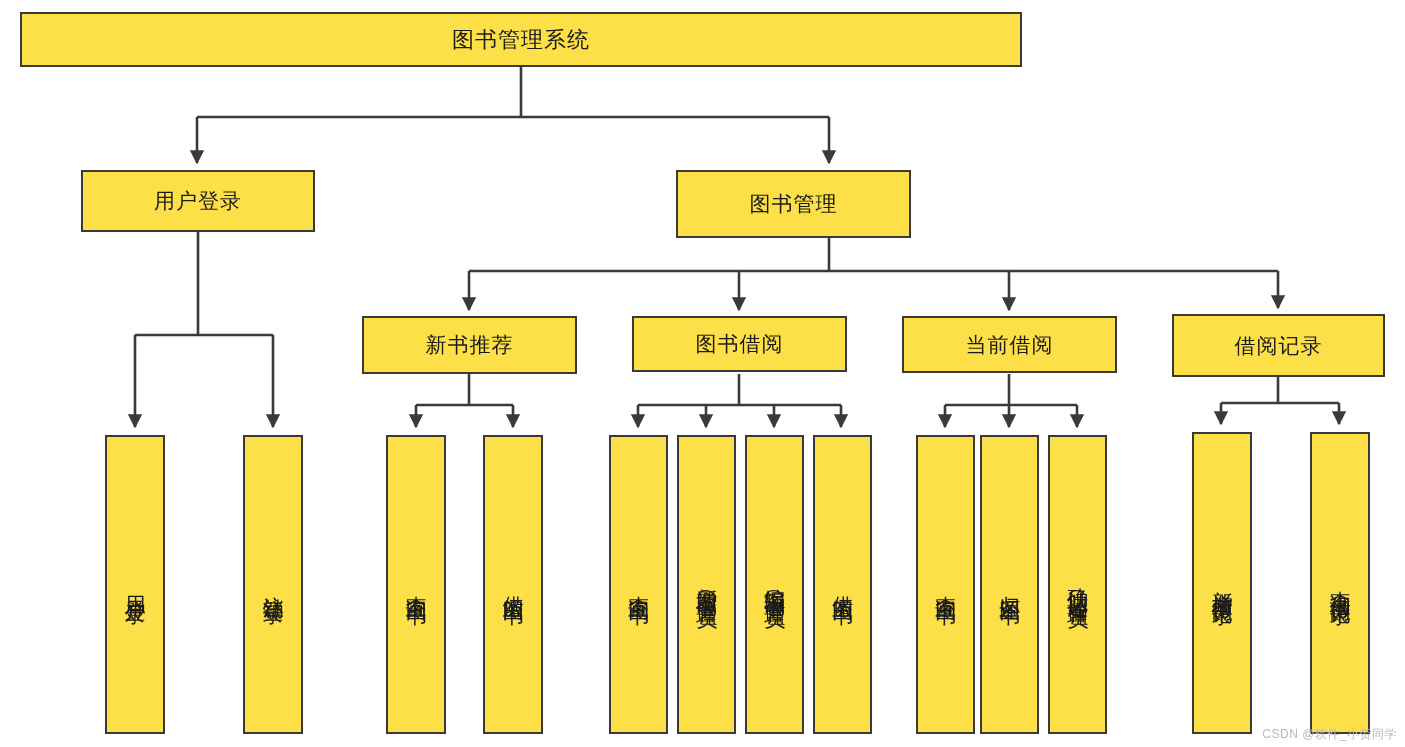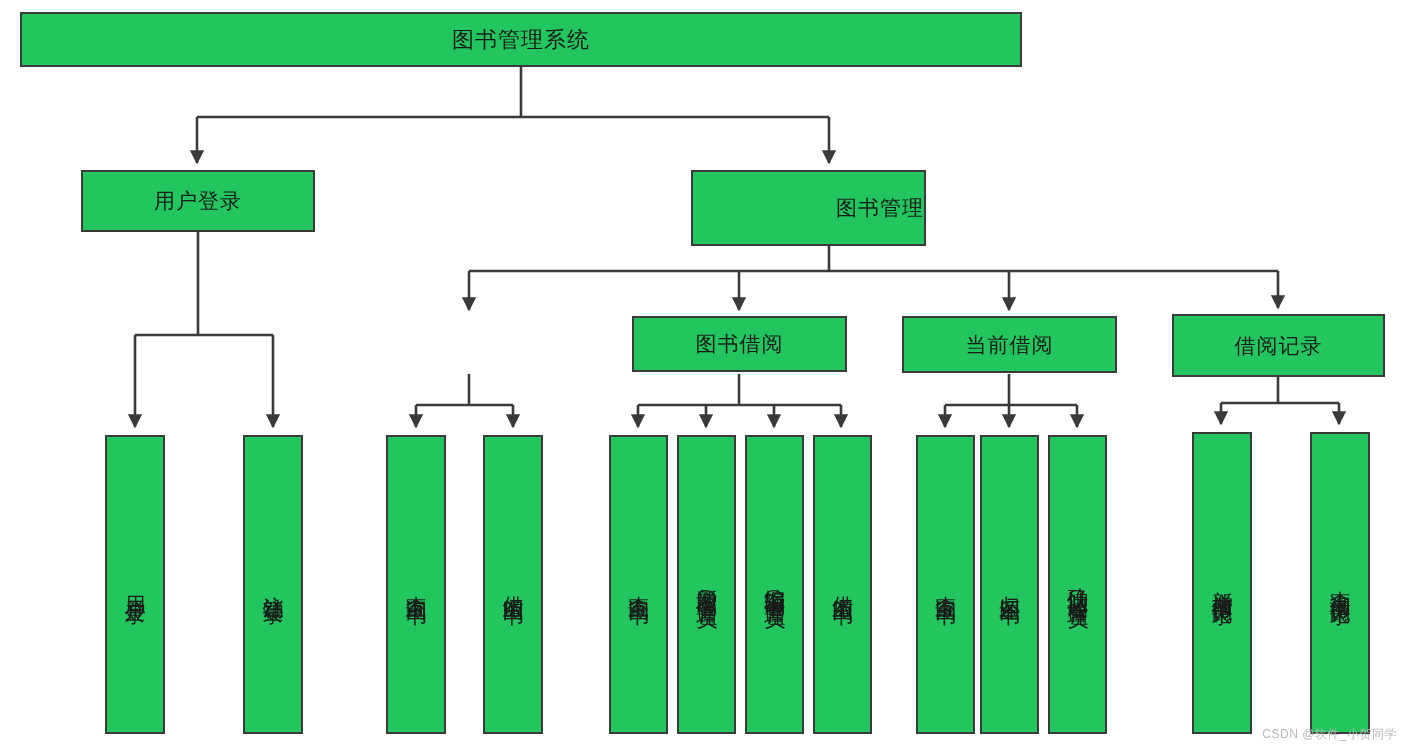--- a/index.html
+++ b/index.html
@@ -21,21 +21,21 @@
     position: absolute;
     left: 0;
     top: 0;
     width: 1405px;
     height: 747px;
   }
   .node {
     position: absolute;
     box-sizing: border-box;
     border: 2px solid #3a3a3a;
-    background: #22c55e;
+    background: #fde047;
     display: flex;
     align-items: center;
     justify-content: center;
     color: #1a1a1a;
     z-index: 2;
   }
   .node-h {
     font-size: 21px;
     letter-spacing: 1px;
     white-space: nowrap;
@@ -122,24 +122,27 @@
   </svg>
 
   <div class="node node-h node-root" style="left:20px; top:12px; width:1002px; height:55px;">
     <span>图书管理系统</span>
   </div>
 
   <div class="node node-h" style="left:81px; top:170px; width:234px; height:62px;">
     <span>用户登录</span>
   </div>
 
-  <div class="node node-h" style="left:691px; top:170px; width:235px; height:76px;justify-content:flex-end;">
+  <div class="node node-h" style="left:676px; top:170px; width:235px; height:68px;">
     <span>图书管理</span>
   </div>
 
+  <div class="node node-h" style="left:362px; top:316px; width:215px; height:58px;">
+    <span>新书推荐</span>
+  </div>
 
   <div class="node node-h" style="left:632px; top:316px; width:215px; height:56px;">
     <span>图书借阅</span>
   </div>
 
   <div class="node node-h" style="left:902px; top:316px; width:215px; height:57px;">
     <span>当前借阅</span>
   </div>
 
   <div class="node node-h" style="left:1172px; top:314px; width:213px; height:63px;">

